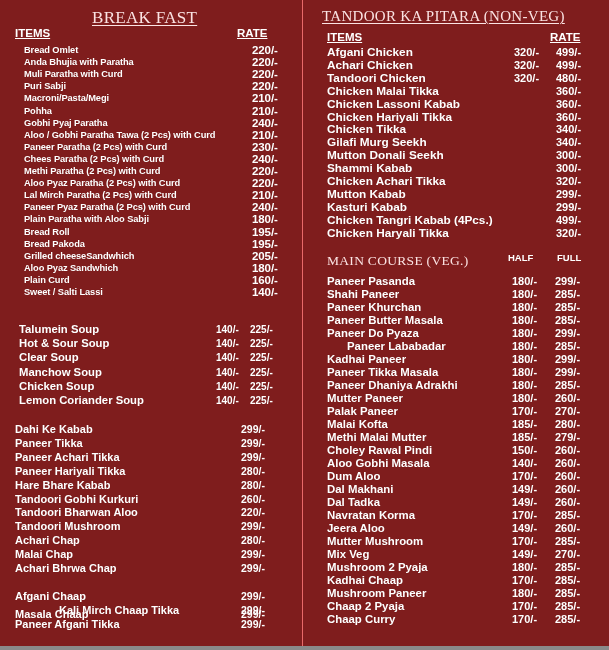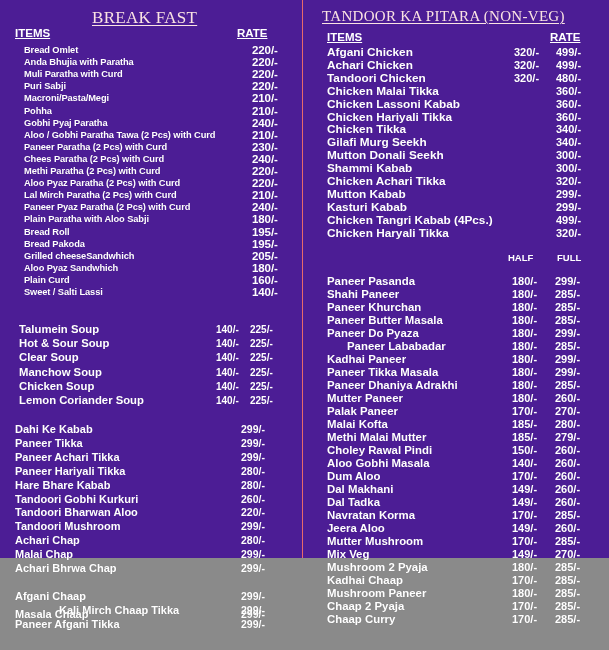--- a/index.html
+++ b/index.html
@@ -1,19 +1,19 @@
 <!DOCTYPE html>
 <html><head>
 <meta charset="utf-8">
 <style>
   * { box-sizing: border-box; margin: 0; padding: 0; }
   html, body { width: 609px; height: 650px; overflow: hidden; background: #8a8a8a; }
   body { position: relative; font-family: "Liberation Sans", sans-serif; color: #ffffff; }
   .menu { position: absolute; left: 0; top: 0; width: 609px; height: 646px; display: flex; }
-  .panel { position: relative; height: 558px; background: #4c1d95; }
+  .panel { position: relative; height: 646px; background: #7f1d1d; }
   .panel.left { width: 302px; }
   .panel.right { width: 307px; border-left: 1px solid #e86a6a; }
   .heading {
     font-family: "Liberation Serif", serif; color: #fbe3e3; text-decoration: underline;
     text-decoration-thickness: 1px; text-underline-offset: 2px; white-space: nowrap;
     letter-spacing: 0.3px;
   }
   .colhead { position: absolute; font-weight: bold; font-size: 11.5px; text-decoration: underline; color: #fff; }
   .row { position: absolute; display: flex; white-space: nowrap; font-weight: bold; text-shadow: 0 0 1px rgba(0,0,0,0.15); }
   .row .name { flex: 0 0 auto; }
@@ -308,20 +308,21 @@
           <span class="p p1"></span>
           <span class="p p2">499/-</span>
         </div>
         <div class="row" style="top: 226.6px;">
           <span class="name">Chicken Haryali Tikka</span>
           <span class="p p1"></span>
           <span class="p p2">320/-</span>
         </div>
       </div>
 
+    <div class="heading" style="position:absolute;left:24px;top:253px;font-size:13.5px;text-decoration:none;">MAIN COURSE (VEG.)</div>
     <div class="halffull" style="left:205px;top:252px;">HALF</div>
     <div class="halffull" style="left:254px;top:252px;">FULL</div>
     <div class="mc" id="mc-list">
         <div class="row" style="top: 275px;">
           <span class="name">Paneer Pasanda</span>
           <span class="p p1">180/-</span>
           <span class="p p2">299/-</span>
         </div>
         <div class="row" style="top: 288px;">
           <span class="name">Shahi Paneer</span>

